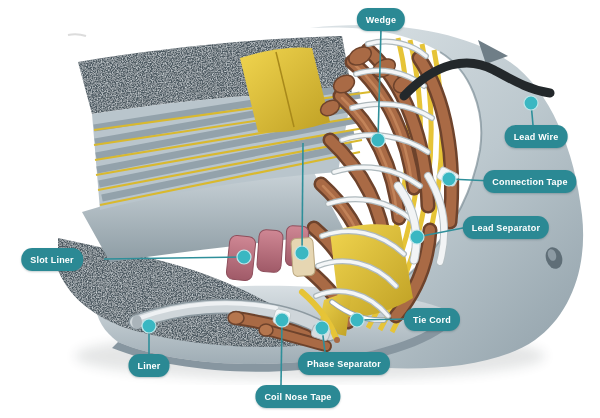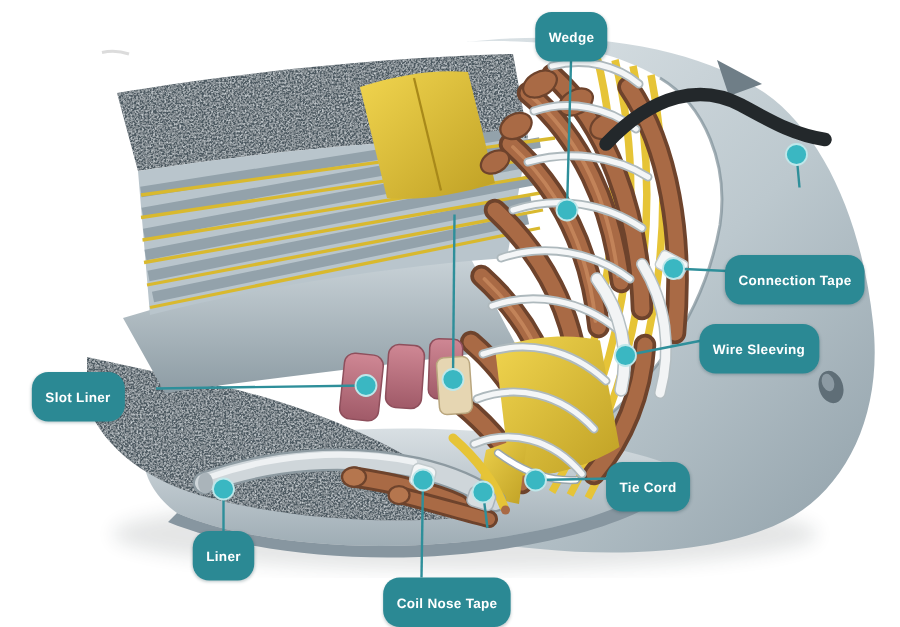--- a/index.html
+++ b/index.html
@@ -5,21 +5,21 @@
   html,body{margin:0;padding:0;background:#ffffff;}
   #stage{
     position:relative;width:600px;height:418px;background:#ffffff;overflow:hidden;
     font-family:"Liberation Sans", sans-serif;
   }
   #illustration,#connector-layer{position:absolute;left:0;top:0;}
   #connector-layer{pointer-events:none;}
   .pill{
     position:absolute;
     transform:translateX(-50%);
-    height:33px;
+    height:23px;
     padding:0 9px;
     background:#2b8994;
     color:#ffffff;
     border-radius:11px;
     font-size:9px;
     font-weight:bold;
     letter-spacing:.2px;
     display:flex;align-items:center;justify-content:center;
     white-space:nowrap;
     box-shadow:0 1px 2px rgba(20,60,66,.25);
@@ -258,20 +258,22 @@
       <circle cx="417" cy="237" r="7"></circle>
       <circle cx="244" cy="257" r="7"></circle>
       <circle cx="357" cy="320" r="7"></circle>
       <circle cx="149" cy="326" r="7"></circle>
       <circle cx="322" cy="328" r="7"></circle>
       <circle cx="282" cy="320" r="7"></circle>
     </g>
   </svg>
 
   <div class="pill" style="left:381px;top:8px">Wedge</div>
+  <div class="pill" style="left:536px;top:125px">Lead Wire</div>
   <div class="pill" style="left:530px;top:170px">Connection Tape</div>
-  <div class="pill" style="left:506px;top:216px">Wire Sleeving</div>
+  <div class="pill" style="left:506px;top:216px">Lead Separator</div>
   <div class="pill" style="left:52px;top:248px">Slot Liner</div>
   <div class="pill" style="left:432px;top:308px">Tie Cord</div>
   <div class="pill" style="left:149px;top:354px">Liner</div>
+  <div class="pill" style="left:344px;top:352px">Phase Separator</div>
   <div class="pill" style="left:298px;top:385px">Coil Nose Tape</div>
 
 </div>
 
 </body></html>

